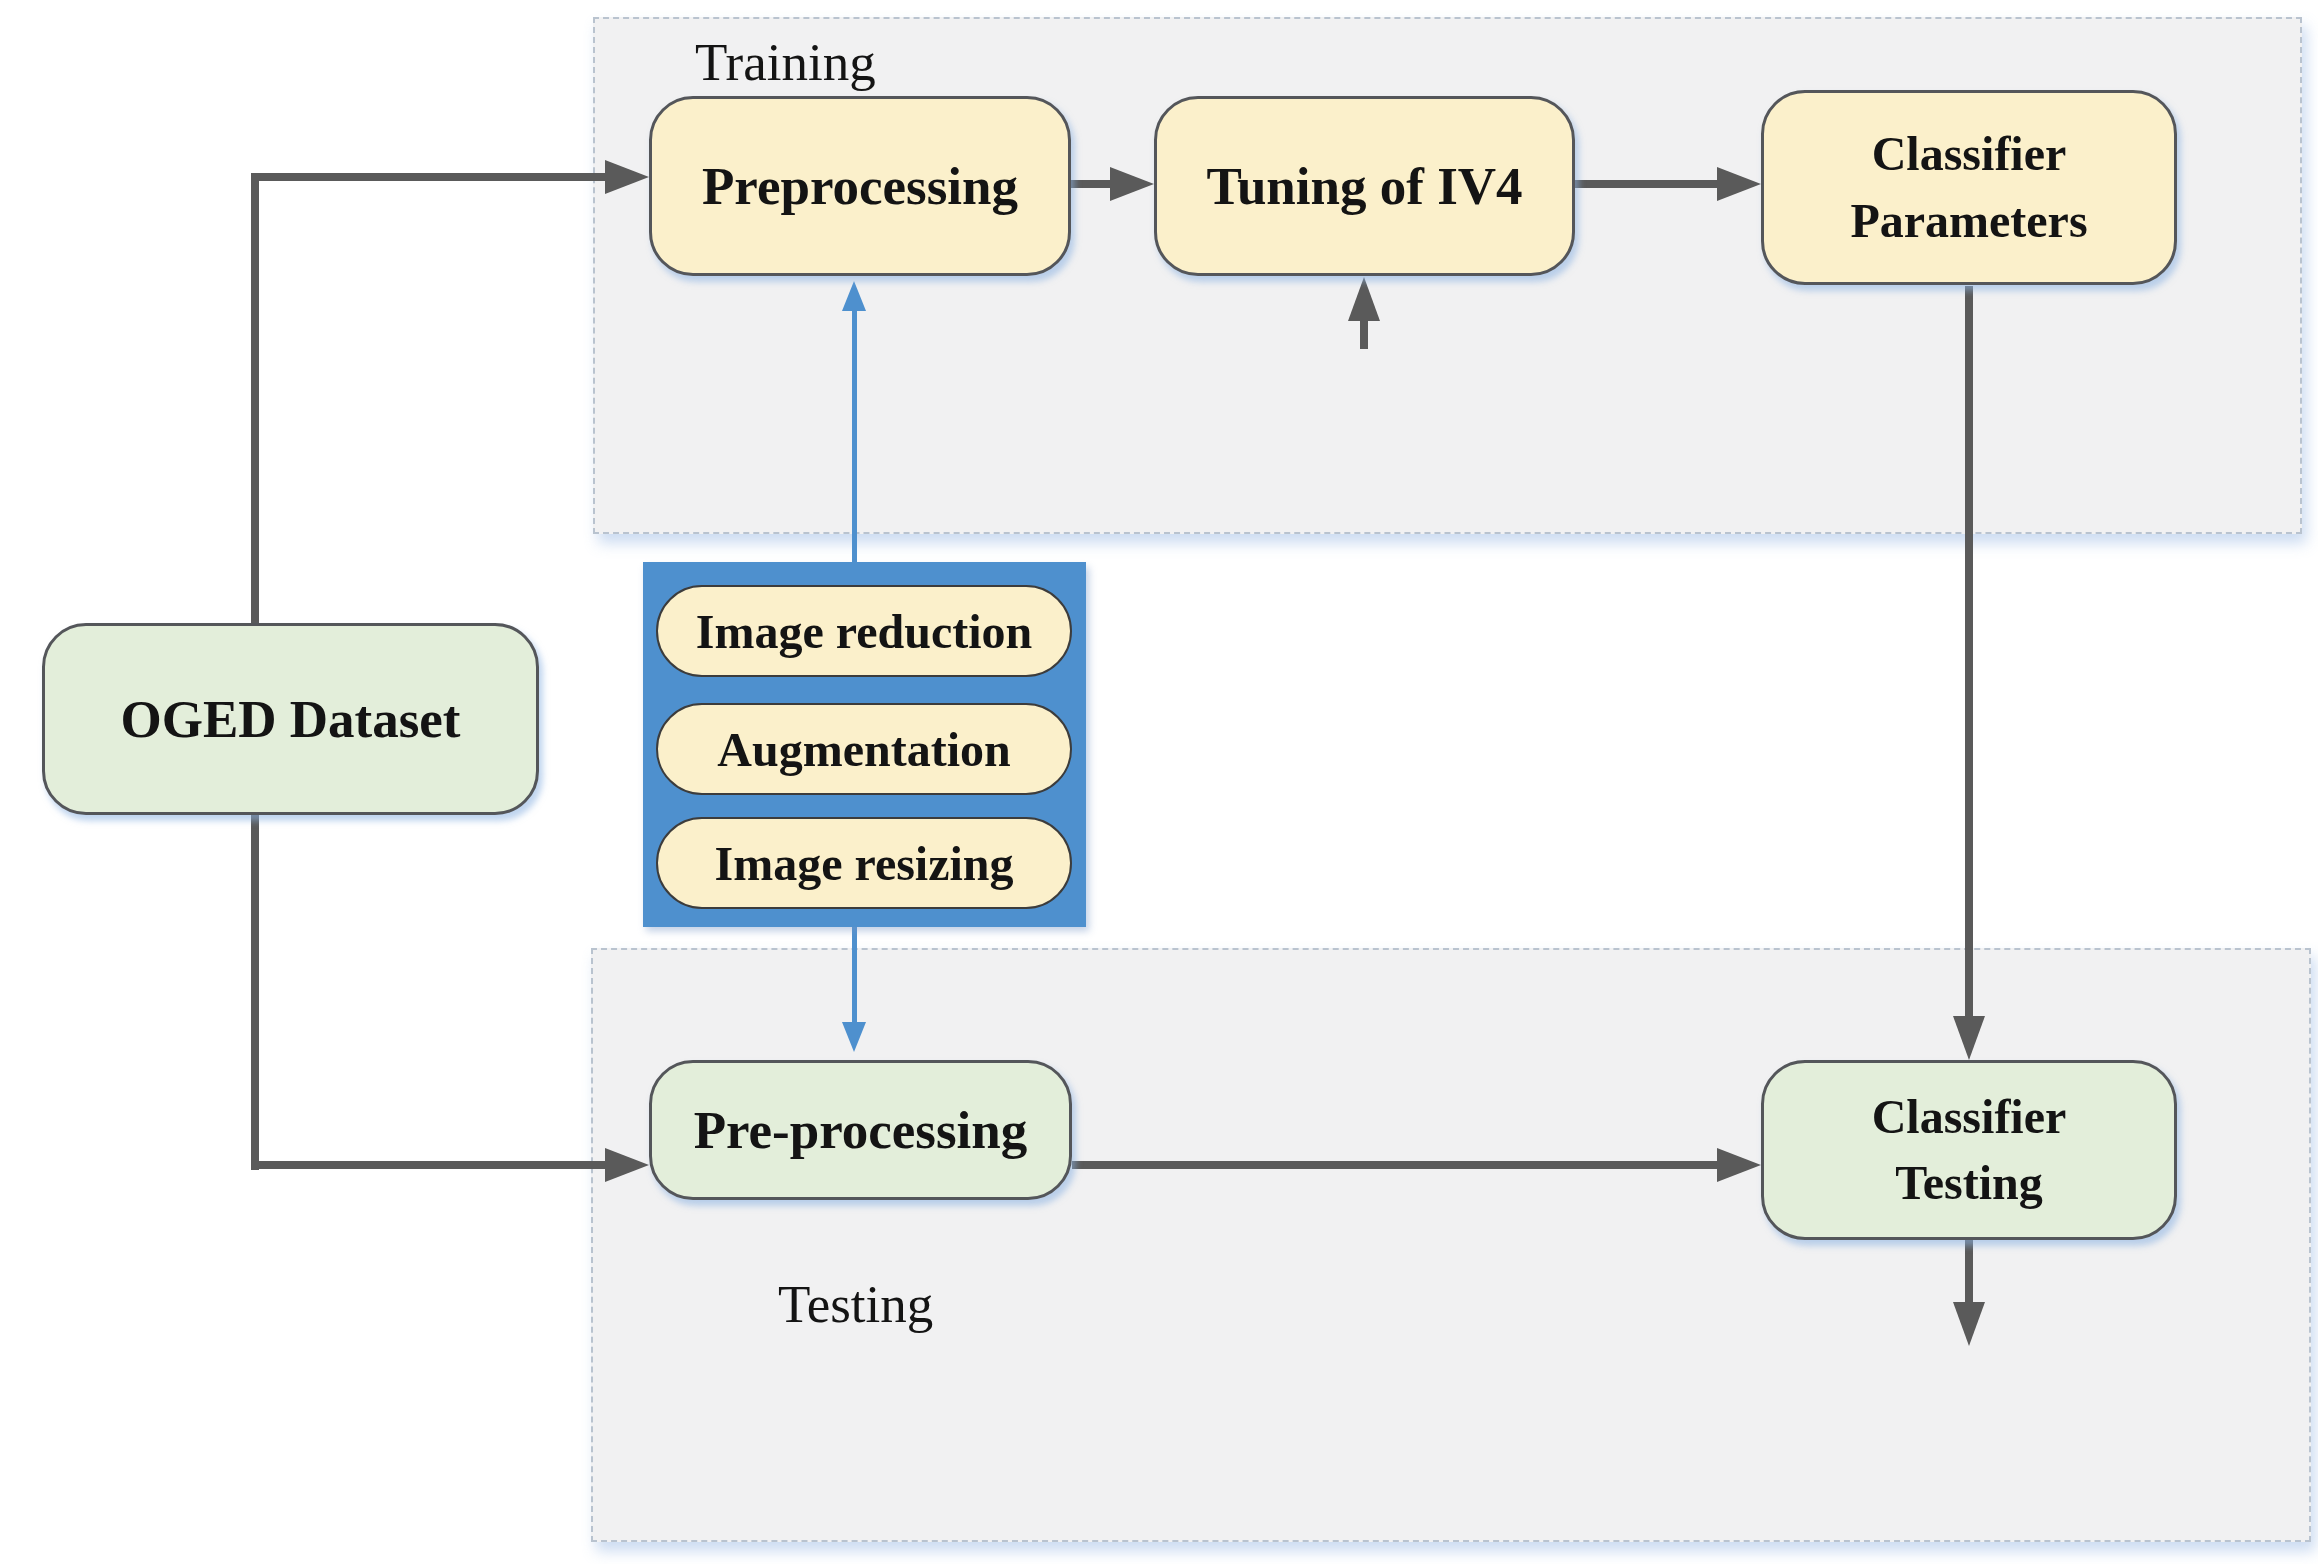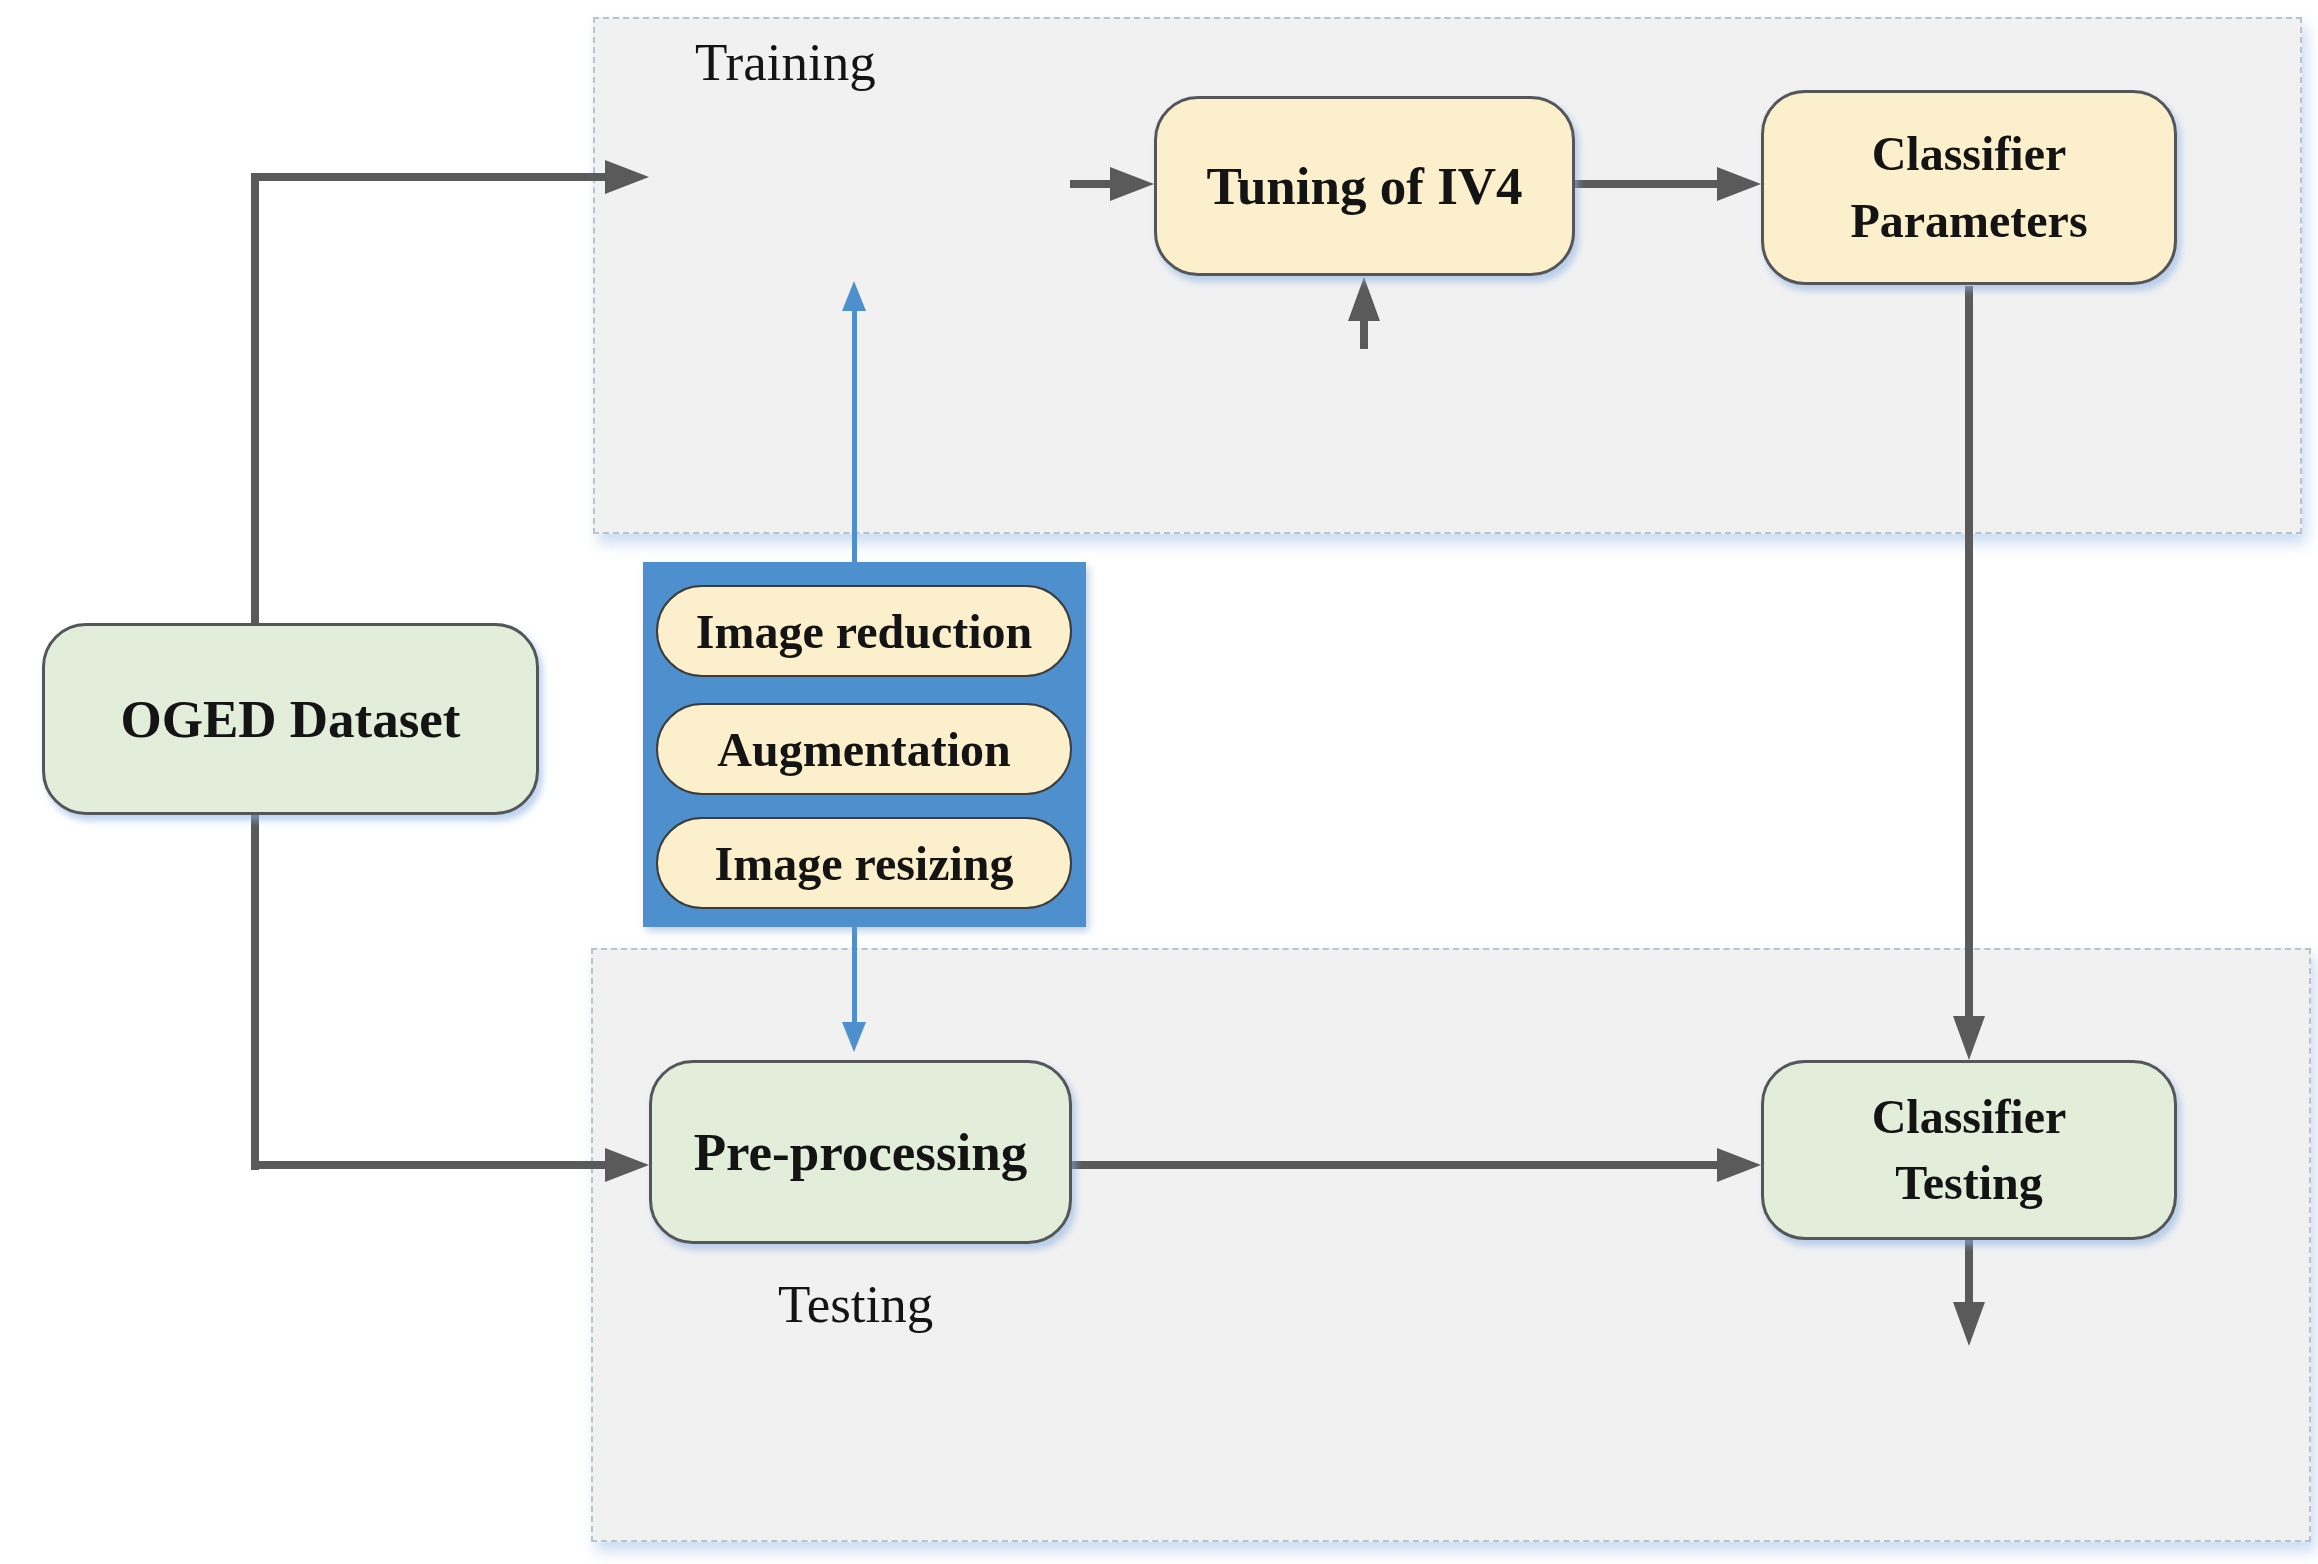--- a/index.html
+++ b/index.html
@@ -140,37 +140,40 @@
   <div class="bline" style="left:852px; top:310px; width:4.5px; height:256px;"></div>
   <div class="arr bup" style="left:842px; top:281px;"></div>
 
   <div class="bline" style="left:852px; top:926px; width:4.5px; height:98px;"></div>
   <div class="arr bdown" style="left:842px; top:1022px;"></div>
 
   <div class="node green" style="left:12px; top:623px; width:497px; height:192px;margin-left:30px;">
     <span class="nl">OGED Dataset</span>
   </div>
 
+  <div class="node yellow" style="left:649px; top:96px; width:422px; height:180px;">
+    <span class="nl">Preprocessing</span>
+  </div>
 
   <div class="node yellow" style="left:1154px; top:96px; width:421px; height:180px;">
     <span class="nl">Tuning of IV4</span>
   </div>
 
   <div class="node yellow two" style="left:1761px; top:90px; width:416px; height:195px;">
     <span class="nl">Classifier</span>
     <span class="nl">Parameters</span>
   </div>
 
 
   <div class="blue-panel" style="left:643px; top:562px; width:443px; height:365px;"></div>
   <div class="pill" style="top:585px;">Image reduction</div>
   <div class="pill" style="top:703px;">Augmentation</div>
   <div class="pill" style="top:817px;">Image resizing</div>
 
-  <div class="node green" style="left:649px; top:1060px; width:423px; height:184px;">
+  <div class="node green" style="left:649px; top:1060px; width:423px; height:140px;">
     <span class="nl">Pre-processing</span>
   </div>
 
   <div class="node green two" style="left:1761px; top:1060px; width:416px; height:180px;">
     <span class="nl">Classifier</span>
     <span class="nl">Testing</span>
   </div>
 
 
 </div>

